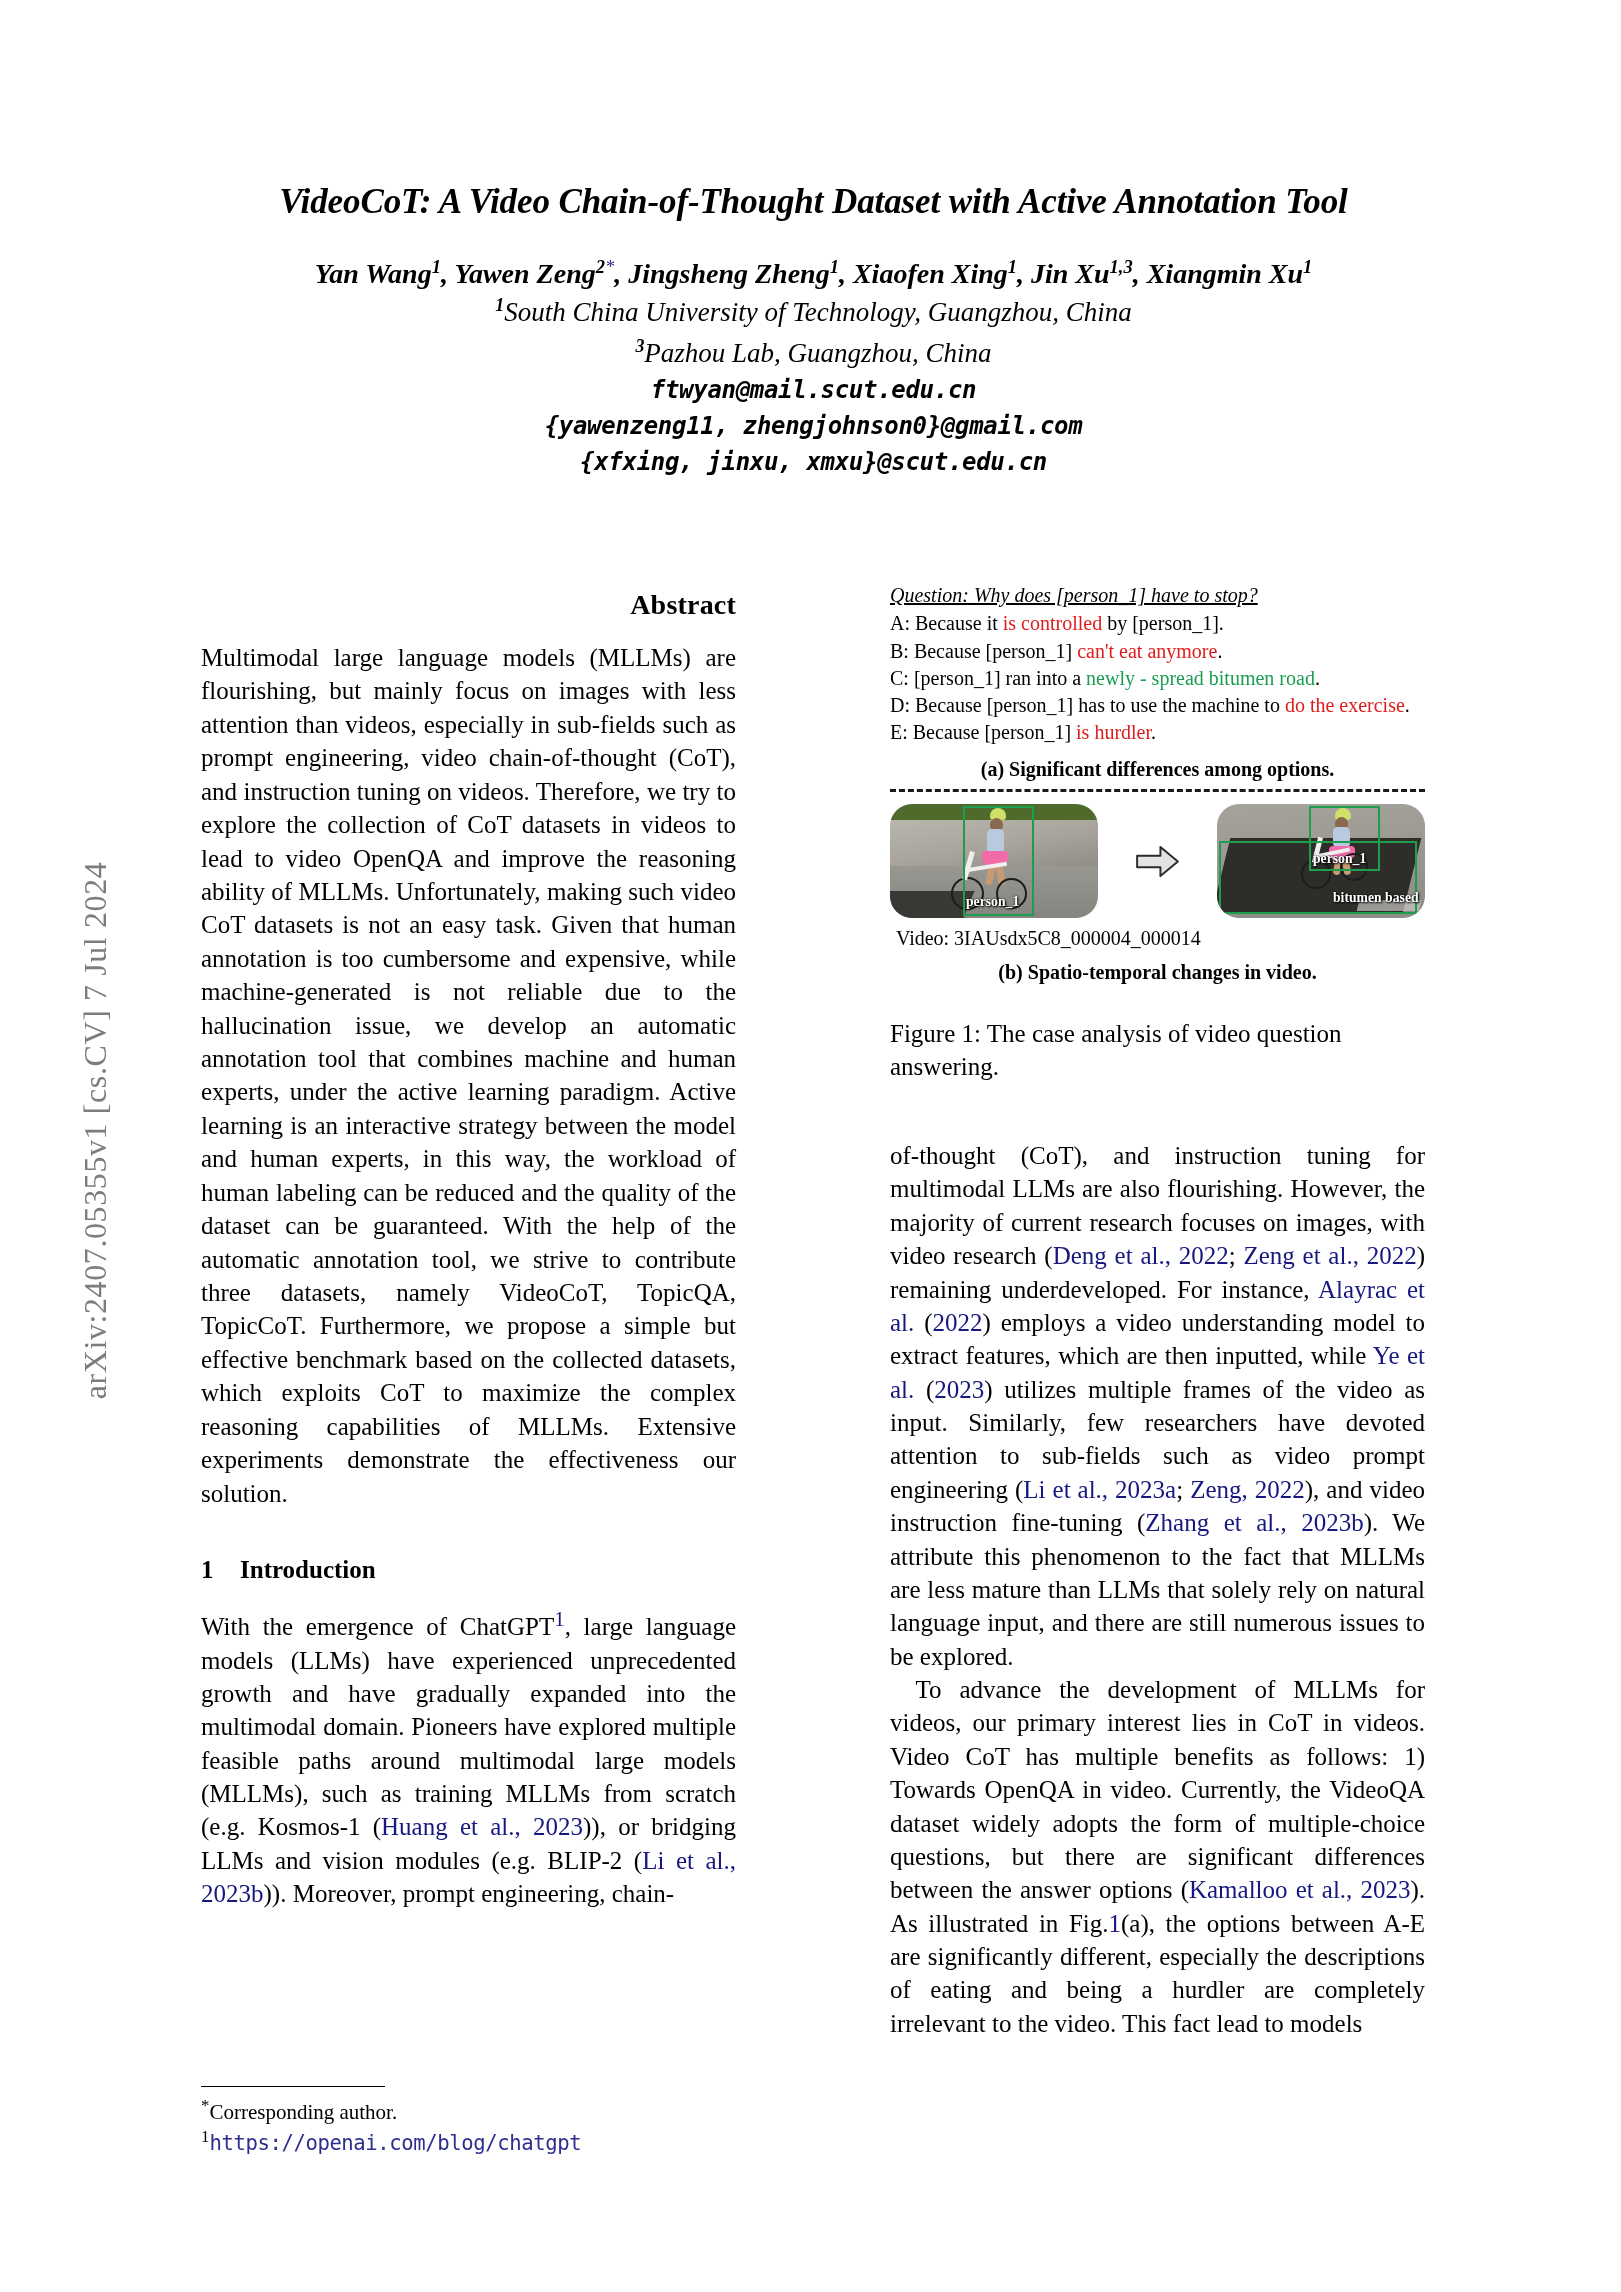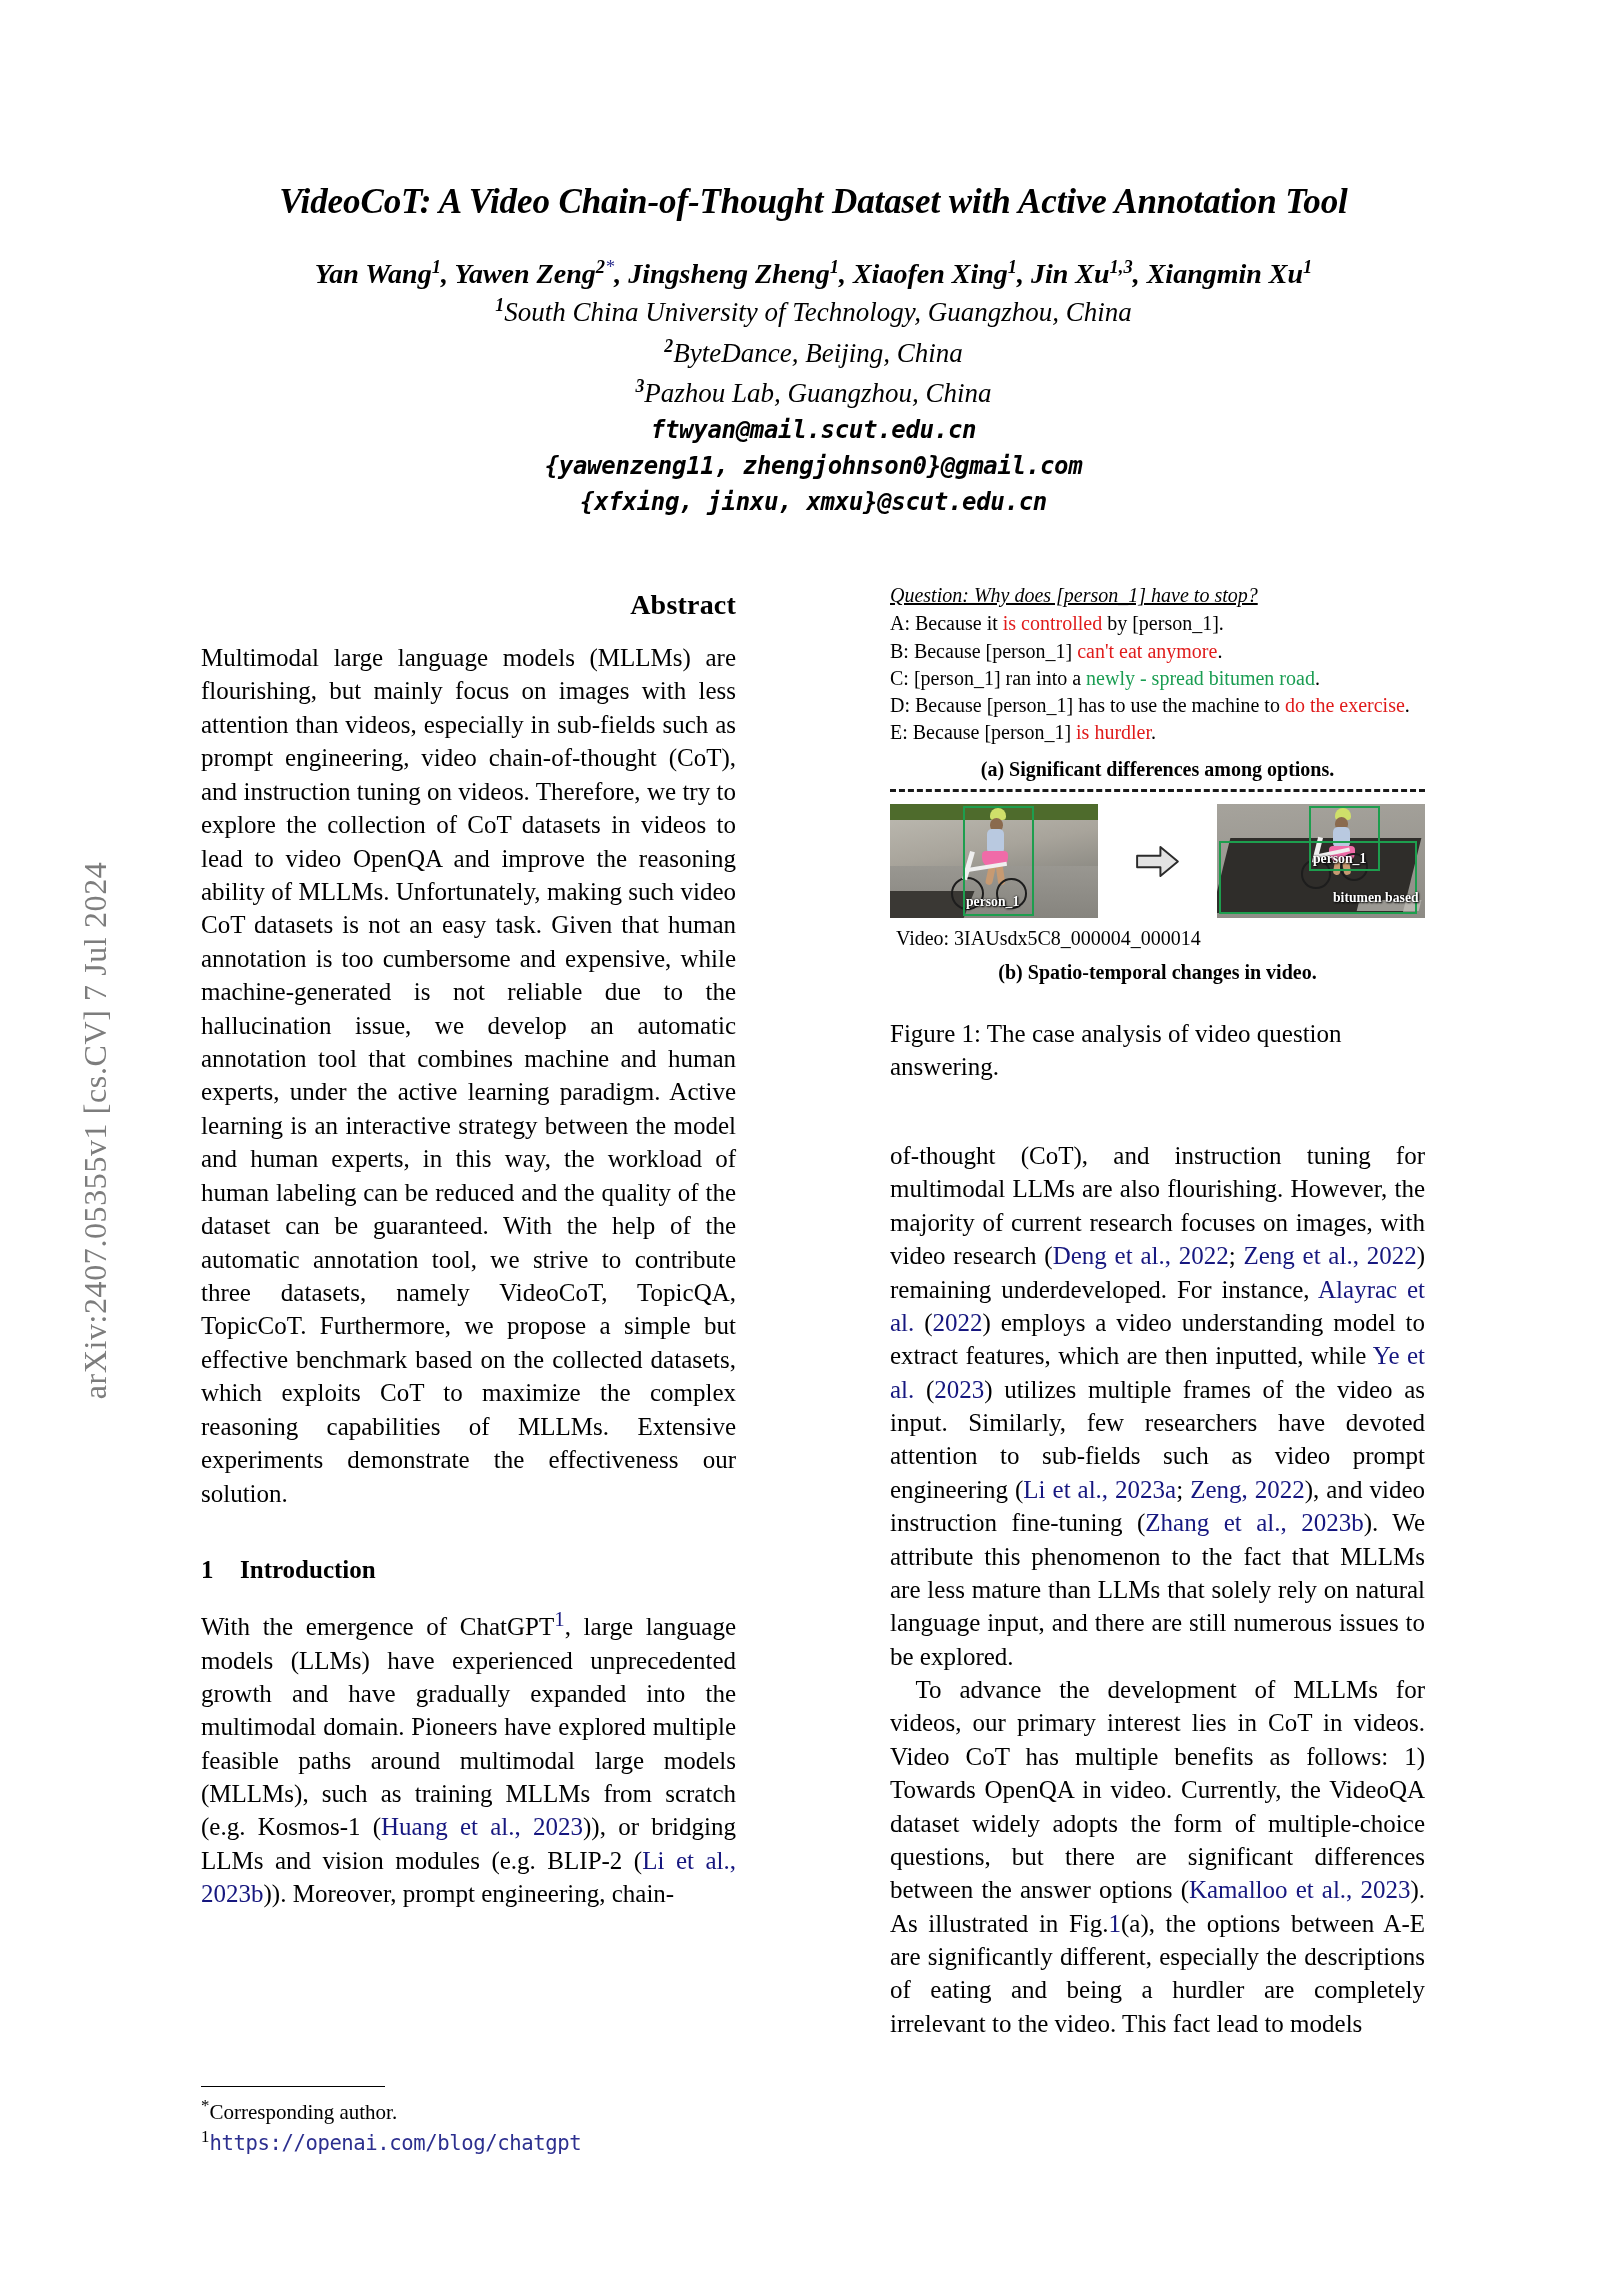--- a/index.html
+++ b/index.html
@@ -174,20 +174,21 @@
     margin-top: 11.8px;
     display: flex;
     align-items: center;
     justify-content: space-between;
   }
   .frame {
     position: relative;
     width: 208px;
     height: 114px;
     overflow: hidden;
+    border-radius: 22px;
   }
   
   #frame-a .sky   { position:absolute; left:0; top:0;  width:100%; height:14%; background:#4e6b2c; }
   #frame-a .walk  { position:absolute; left:0; top:14%; width:100%; height:40%;
                     background:linear-gradient(170deg,#b9b6ad 0%,#a8a49b 55%,#8f8d86 100%); }
   #frame-a .road  { position:absolute; left:0; top:54%; width:100%; height:46%;
                     background:linear-gradient(180deg,#999791 0%,#86847e 100%); }
   #frame-a .tar   { position:absolute; left:-4%; bottom:0; width:42%; height:24%;
                     background:#3a3834; transform:skewX(-22deg); }
   
@@ -256,21 +257,20 @@
 
     <div id="authors">
       <span><span>Yan Wang</span><sup>1</sup></span>,
       <span><span>Yawen Zeng</span><sup>2</sup><sup class="star">*</sup></span>,
       <span><span>Jingsheng Zheng</span><sup>1</sup></span>,
       <span><span>Xiaofen Xing</span><sup>1</sup></span>,
       <span><span>Jin Xu</span><sup>1,3</sup></span>,
       <span><span>Xiangmin Xu</span><sup>1</sup></span>
 
       <div class="affil"><sup>1</sup><span>South China University of Technology, Guangzhou, China</span></div>
-      <div class="affil"><sup>2</sup><span>ByteDance, Beijing, China</span></div>
       <div class="affil"><sup>3</sup><span>Pazhou Lab, Guangzhou, China</span></div>
 
       <div class="email">ftwyan@mail.scut.edu.cn</div>
       <div class="email">{yawenzeng11, zhengjohnson0}@gmail.com</div>
       <div class="email">{xfxing, jinxu, xmxu}@scut.edu.cn</div>
     </div>
   </div>
 
   <div class="col" id="col-left">
     <h2 class="section-title">Abstract</h2>

